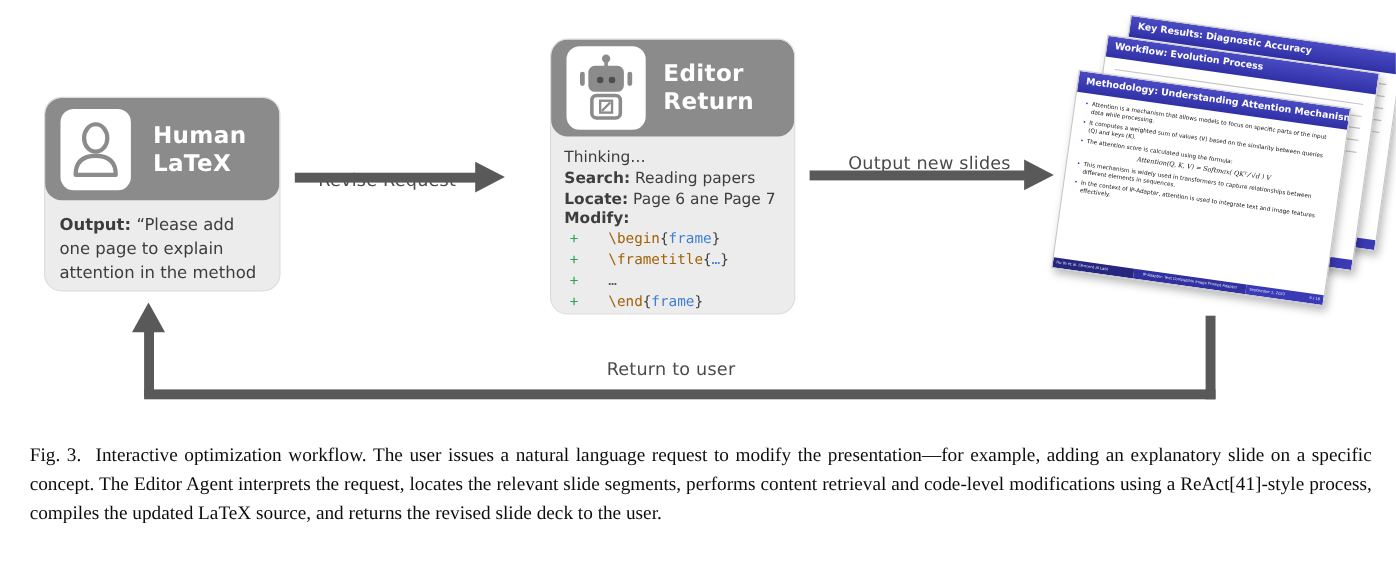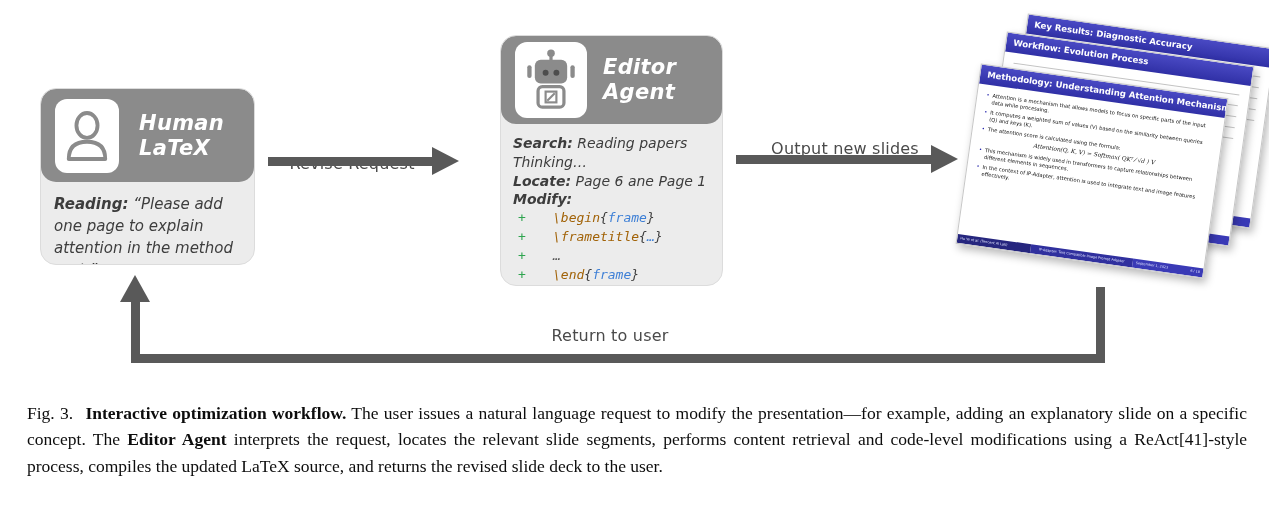--- a/index.html
+++ b/index.html
@@ -1,21 +1,21 @@
 <!DOCTYPE html>
 <html><head>
 <meta charset="utf-8">
 <style>
   html,body{margin:0;padding:0;background:#fff;}
   .canvas{position:relative;width:1269px;height:524px;background:#ffffff;
           font-family:"DejaVu Sans",sans-serif;overflow:hidden;}
 
   
   .agent-box{position:absolute;background:#ececec;border:1px solid #dcdcdc;
-             border-radius:16px;box-sizing:border-box;overflow:hidden;font-style:italic;}
+             border-radius:16px;box-sizing:border-box;overflow:hidden;}
   .agent-header{position:absolute;left:0;top:0;right:0;background:#8b8b8b;
                 border-radius:15px;display:flex;align-items:center;box-sizing:border-box;}
   .icon-tile{background:#ffffff;border-radius:12px;flex:0 0 auto;
              display:flex;align-items:center;justify-content:center;}
   .box-title{color:#ffffff;font-weight:bold;font-size:21px;line-height:1.18;
              letter-spacing:.3px;}
   .box-body{position:absolute;left:0;right:0;box-sizing:border-box;color:#3d3d3d;}
   .lbl{font-weight:bold;margin-right:.32em;}
 
   .human-box{left:40px;top:88px;width:215px;height:177px;}
@@ -70,42 +70,42 @@
   .fseg{overflow:hidden;padding:0 3px;box-sizing:border-box;}
   .fseg1{flex:1.05;background:#26267e;}
   .fseg2{flex:1.5;background:#30309e;text-align:center;}
   .fseg3{flex:1;background:#3a3ab6;display:flex;justify-content:space-between;}
 
   
   .caption{position:absolute;left:27px;top:400px;width:1220px;
            font-family:"Liberation Serif",serif;font-size:17.5px;line-height:1.5;
            color:#0d0d0d;text-align:justify;}
   .caption .figlab{margin-right:7px;}
-  .cap-b{font-weight:bold;}
+  .cap-b{font-weight:normal;}
 </style>
 </head>
 <body>
 
 <div class="canvas">
 
   <div class="agent-box human-box">
     <div class="agent-header">
       <div class="icon-tile">
         <svg width="48" height="58" viewBox="0 0 100 120" fill="none">
           <ellipse cx="50" cy="38" rx="22" ry="26" stroke="#8b8b8b" stroke-width="8"></ellipse>
           <path d="M12 108 Q12 72 50 72 Q88 72 88 108 Z" stroke="#8b8b8b" stroke-width="8" stroke-linejoin="round" fill="none"></path>
         </svg>
       </div>
       <div class="box-title">
         <div>Human</div>
         <div>LaTeX</div>
       </div>
     </div>
     <div class="box-body">
-      <span class="lbl">Reading:</span><span>“Please add one page to explain attention in the method part.”</span>
+      <span class="lbl">Output:</span><span>“Please add one page to explain attention in the method part.”</span>
     </div>
   </div>
 
   <div class="arrow-label" style="left:262px;top:130px;width:180px;margin-top:24px;">Revise Request</div>
   <div class="shaft-h" style="left:268px;top:157px;width:166px;"></div>
   <div class="head-right" style="left:432px;top:147px;"></div>
 
   <div class="agent-box editor-box">
     <div class="agent-header">
       <div class="icon-tile">
@@ -117,30 +117,30 @@
           <circle cx="60" cy="44" r="5.5" fill="#4d4d4d"></circle>
           <rect x="6" y="30" width="8" height="24" rx="4" fill="#8b8b8b"></rect>
           <rect x="86" y="30" width="8" height="24" rx="4" fill="#8b8b8b"></rect>
           <rect x="26" y="70" width="48" height="38" rx="8" stroke="#8b8b8b" stroke-width="6" fill="#ffffff"></rect>
           <rect x="40" y="79" width="20" height="20" stroke="#8b8b8b" stroke-width="4" fill="#ffffff"></rect>
           <line x1="43" y1="96" x2="57" y2="82" stroke="#8b8b8b" stroke-width="4"></line>
         </svg>
       </div>
       <div class="box-title">
         <div>Editor</div>
-        <div>Agent</div>
+        <div>Return</div>
       </div>
     </div>
     <div class="box-body">
+      <div>Thinking…</div>
       <div>
         <span class="lbl">Search:</span><span>Reading papers</span>
       </div>
-      <div>Thinking…</div>
       <div>
-        <span class="lbl">Locate:</span><span>Page 6 ane Page 1</span>
+        <span class="lbl">Locate:</span><span>Page 6 ane Page 7</span>
       </div>
       <div class="lbl">Modify:</div>
       <div class="code-line">
         <span class="plus">+</span>
           <span class="cmd">\begin</span>
           <span class="brace">{</span>
           <span class="arg">frame</span>
           <span class="brace">}</span>
       </div>
       <div class="code-line">

